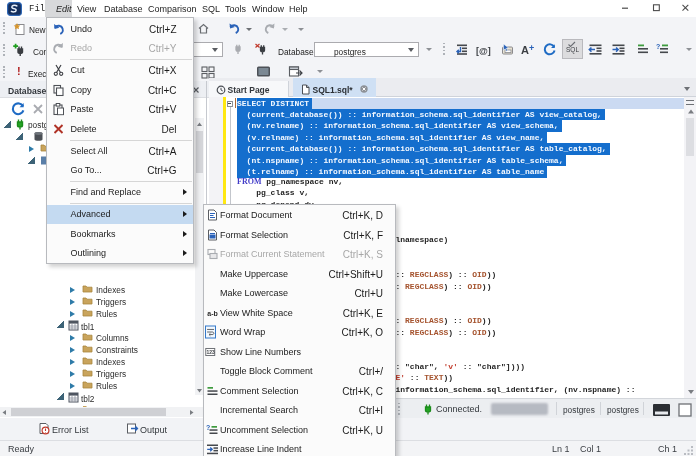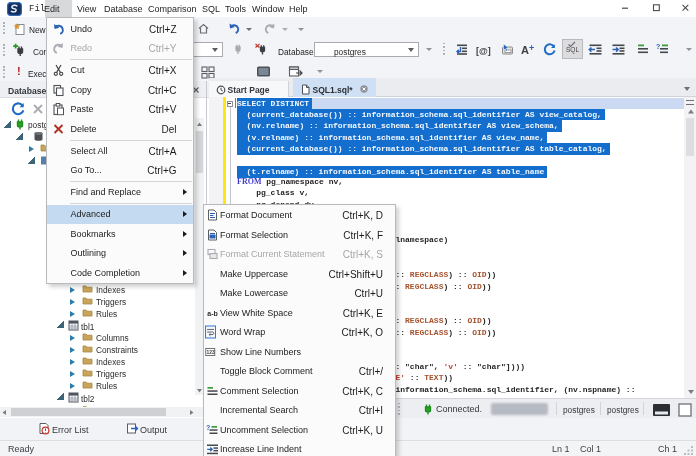--- a/index.html
+++ b/index.html
@@ -37,21 +37,21 @@
 <div class="abs" style="left:0;top:0;width:696px;height:17px;background:#ffffff;"></div>
 <div class="abs" id="logo" style="left:7px;top:1.5px;width:15px;height:14px;">
   <svg width="15" height="14" viewBox="0 0 15 14">
     <rect x="0.6" y="0.6" width="13.8" height="12.8" rx="3.2" fill="#142e5c" stroke="#2e66b4" stroke-width="1.2"></rect>
     <path d="M9.8 3.9 C9 3.2 6.2 3 5.2 4.1 C4.4 5.1 5 6.1 6.5 6.5 C8.2 6.9 9.5 7.3 9 8.7 C8.5 10.1 5.8 10.2 4.4 9.3" stroke="#e8f0fa" stroke-width="1.5" fill="none" stroke-linecap="round"></path>
   </svg>
 </div>
 <div class="abs ui" id="menubar" style="left:0;top:0;height:17px;width:696px;">
   <div class="abs" style="left:29px;top:4px;font-family:Liberation Mono, monospace;">File</div>
   <div class="abs" style="left:45px;top:0;width:27px;height:17px;background:#d8d9db;"></div>
-  <div class="abs" style="left:44px;top:4px;">Edit</div>
+  <div class="abs" style="left:56px;top:4px;font-style:italic;">Edit</div>
   <div class="abs" style="left:77px;top:4px;">View</div>
   <div class="abs" style="left:104px;top:4px;">Database</div>
   <div class="abs" style="left:148px;top:4px;">Comparison</div>
   <div class="abs" style="left:202px;top:4px;">SQL</div>
   <div class="abs" style="left:225px;top:4px;">Tools</div>
   <div class="abs" style="left:252px;top:4px;">Window</div>
   <div class="abs" style="left:289px;top:4px;">Help</div>
 </div>
 
 <div class="abs" id="winbtns" style="left:610px;top:0;width:86px;height:17px;">
@@ -350,20 +350,21 @@
       .ln { position:absolute; left:28px; }
       .sel { background:#146ecd; color:#f4f9ff; padding-right:3px; display:inline-block; height:11.45px; line-height:11.45px; }
       .k { color:#423cc8;font-family:Liberation Serif, serif; } .r { color:#a5532e; } .s { color:#c03a2a; }
       .code { color:#1f1f1f; }
     </style>
     <div class="ln mono" style="top:0.5px;"><span class="sel">SELECT DISTINCT</span></div>
     <div class="ln mono" style="top:11.95px;"><span class="sel">  (current_database()) :: information_schema.sql_identifier AS view_catalog,</span></div>
     <div class="ln mono" style="top:23.4px;"><span class="sel">  (nv.relname) :: information_schema.sql_identifier AS view_schema,</span></div>
     <div class="ln mono" style="top:34.85px;"><span class="sel">  (v.relname) :: information_schema.sql_identifier AS view_name,</span></div>
     <div class="ln mono" style="top:46.3px;"><span class="sel">  (current_database()) :: information_schema.sql_identifier AS table_catalog,</span></div>
+    <div class="ln mono" style="top:57.75px;"><span class="sel">  (nt.nspname) :: information_schema.sql_identifier AS table_schema,</span></div>
     <div class="ln mono" style="top:69.2px;"><span class="sel">  (t.relname) :: information_schema.sql_identifier AS table_name</span></div>
     <div class="ln mono code" style="top:78.9px;"><span class="k">FROM</span> pg_namespace nv,</div>
     <div class="ln mono code" style="top:90.3px;">    pg_class v,</div>
     <div class="ln mono code" style="top:101.7px;">    pg_depend dv,</div>
     <div class="ln mono code" style="top:136.6px;">                                 lnamespace)</div>
     <div class="ln mono code" style="top:172.25px;">                                 :: <span class="r">REGCLASS</span>) :: <span class="r">OID</span>))</div>
     <div class="ln mono code" style="top:183.7px;">                                 : <span class="r">REGCLASS</span>) :: <span class="r">OID</span>))</div>
     <div class="ln mono code" style="top:218.05px;">                                 : <span class="r">REGCLASS</span>) :: <span class="r">OID</span>))</div>
     <div class="ln mono code" style="top:229.5px;">                                 :: <span class="r">REGCLASS</span>) :: <span class="r">OID</span>))</div>
     <div class="ln mono code" style="top:263.85px;">                                 : "char", <span class="s">'v'</span> :: "char"])))</div>
@@ -508,24 +509,20 @@
       <div class="arr"></div>
     </div>
   <div class="mi">
       <div class="lbl">Bookmarks</div>
       <div class="arr"></div>
     </div>
   <div class="mi">
       <div class="lbl">Outlining</div>
       <div class="arr"></div>
     </div>
-  <div class="mi">
-      <div class="lbl">Code Completion</div>
-      <div class="arr"></div>
-    </div>
 </div>
 <div class="menu" id="menu2">
   <div class="mi">
     <svg class="ico" viewBox="0 0 13 13">
         <path d="M2.5 1.5 L8 1.5 L10.5 4 L10.5 11.5 L2.5 11.5 Z" fill="#fff" stroke="#5a5d62" stroke-width="1"></path>
         <path d="M4 5 L9 5 M4 7 L7.5 7 M4 9 L9 9" stroke="#2a62b8" stroke-width="1"></path>
       </svg>
     <div class="lbl">Format Document</div>
       <div class="sc">Ctrl+K, D</div>
   </div>

